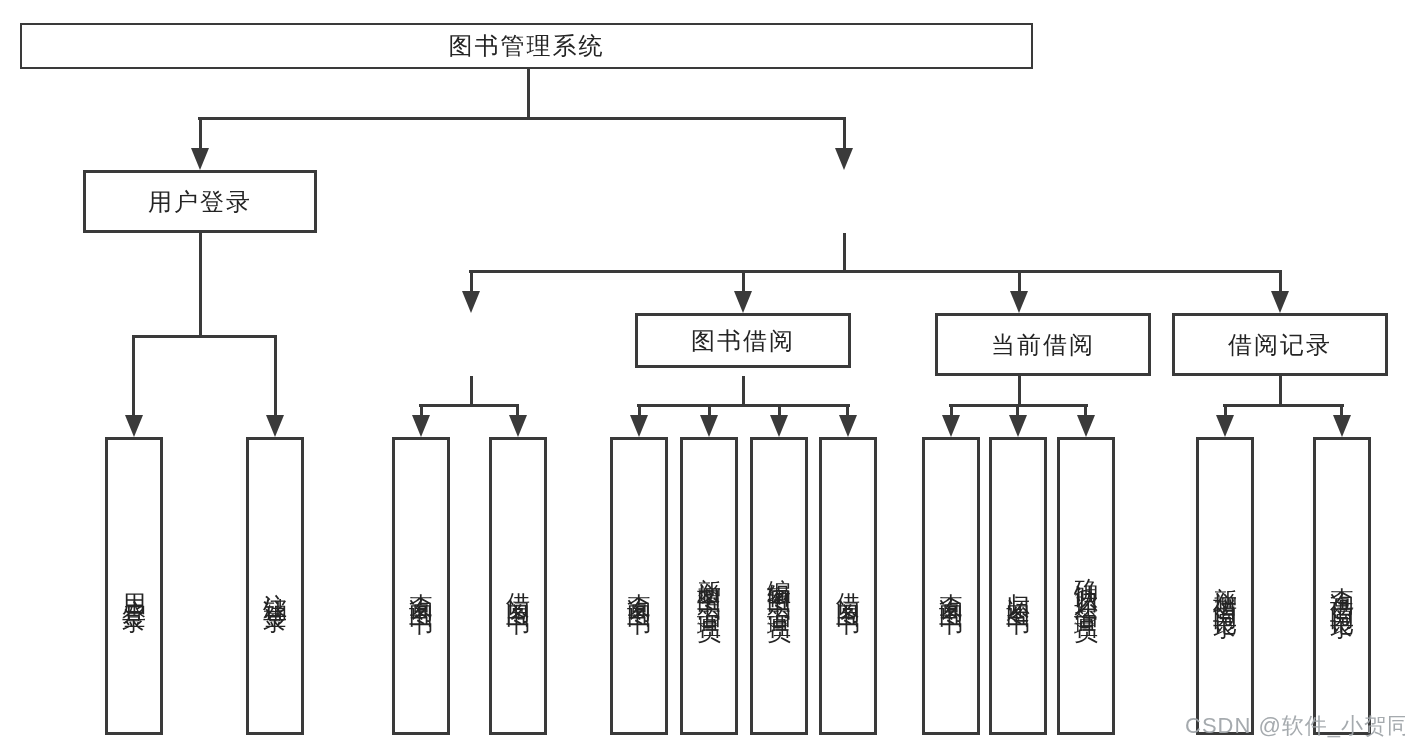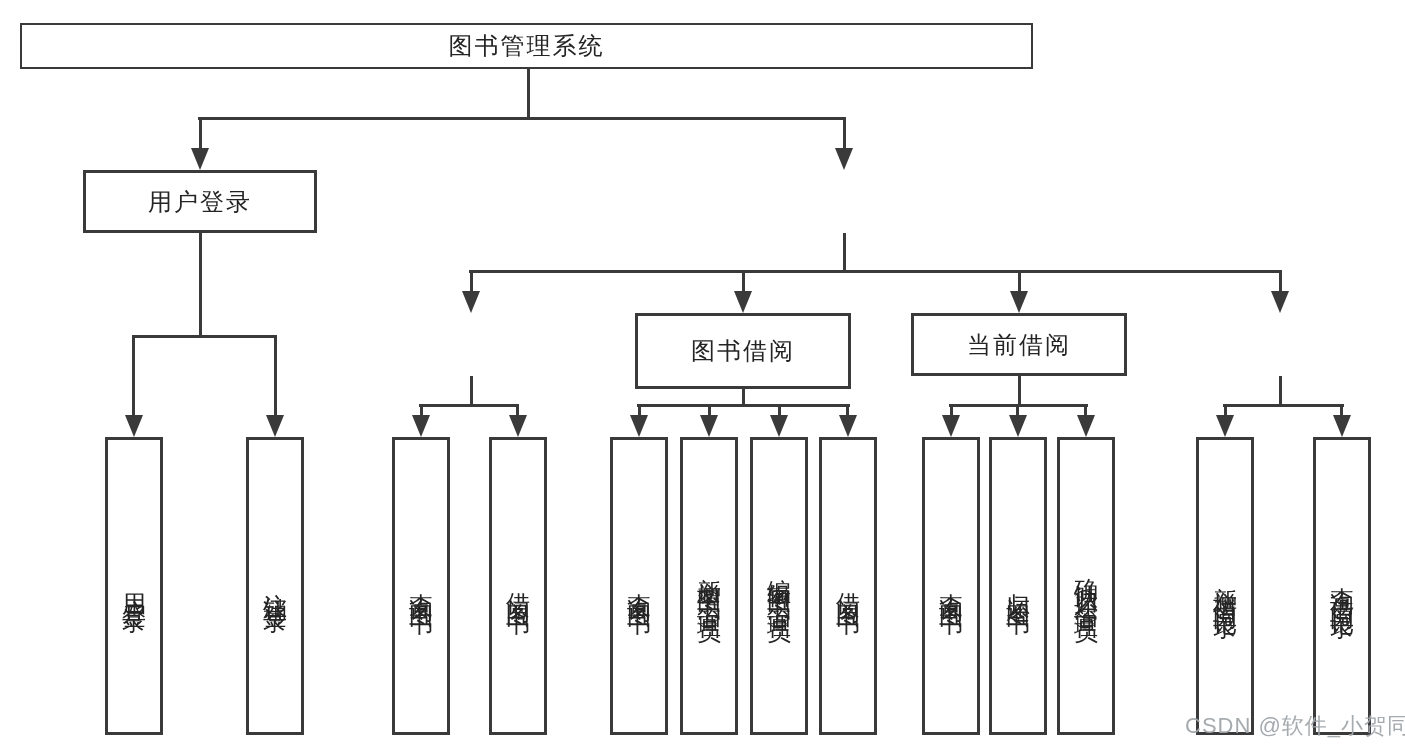--- a/index.html
+++ b/index.html
@@ -99,25 +99,28 @@
   <div class="arrow" style="left:1333px;top:415px"></div>
 
   <div class="box h" style="left:20px;top:23px;width:1013px;height:46px;border-width:2px">
     <span>图书管理系统</span>
   </div>
 
   <div class="box h" style="left:83px;top:170px;width:234px;height:63px">
     <span>用户登录</span>
   </div>
 
-  <div class="box h" style="left:635px;top:313px;width:216px;height:76px">
+  <div class="box h" style="left:635px;top:313px;width:216px;height:55px">
     <span>图书借阅</span>
   </div>
-  <div class="box h" style="left:911px;top:313px;width:216px;height:63px">
+  <div class="box h" style="left:935px;top:313px;width:216px;height:63px">
     <span>当前借阅</span>
+  </div>
+  <div class="box h" style="left:1172px;top:313px;width:216px;height:63px">
+    <span>借阅记录</span>
   </div>
 
   <div class="box v" style="left:105px;top:437px">
     <span class="vtext">用户登录</span>
   </div>
   <div class="box v" style="left:246px;top:437px">
     <span class="vtext">注销登录</span>
   </div>
 
   <div class="box v" style="left:392px;top:437px">

